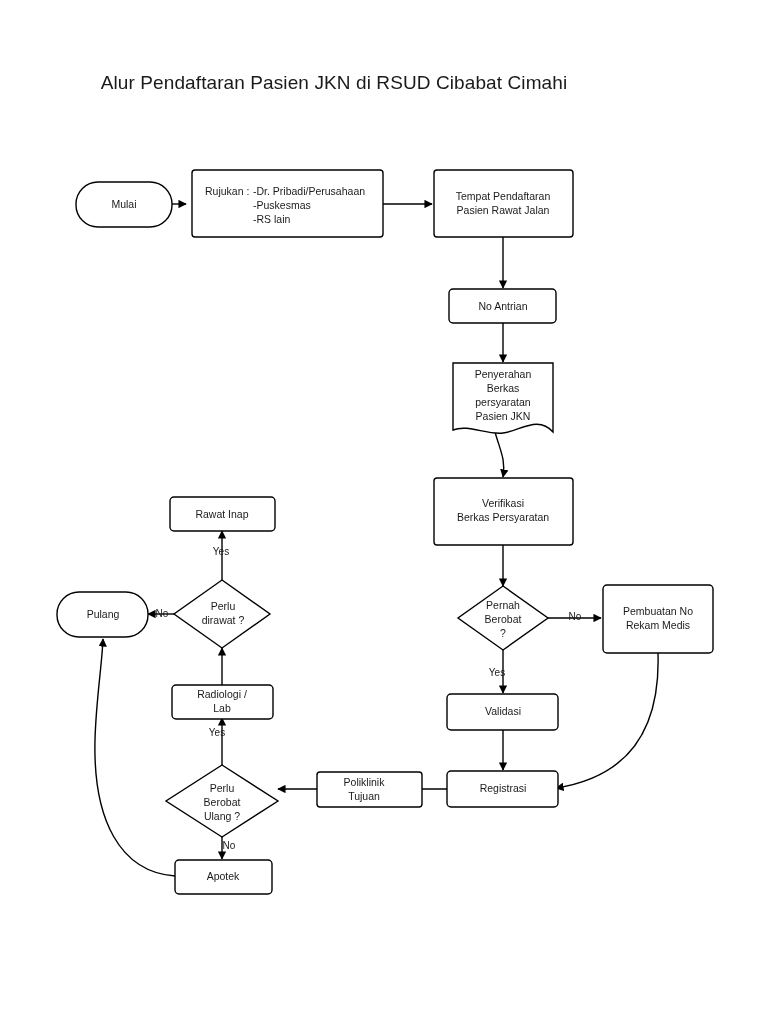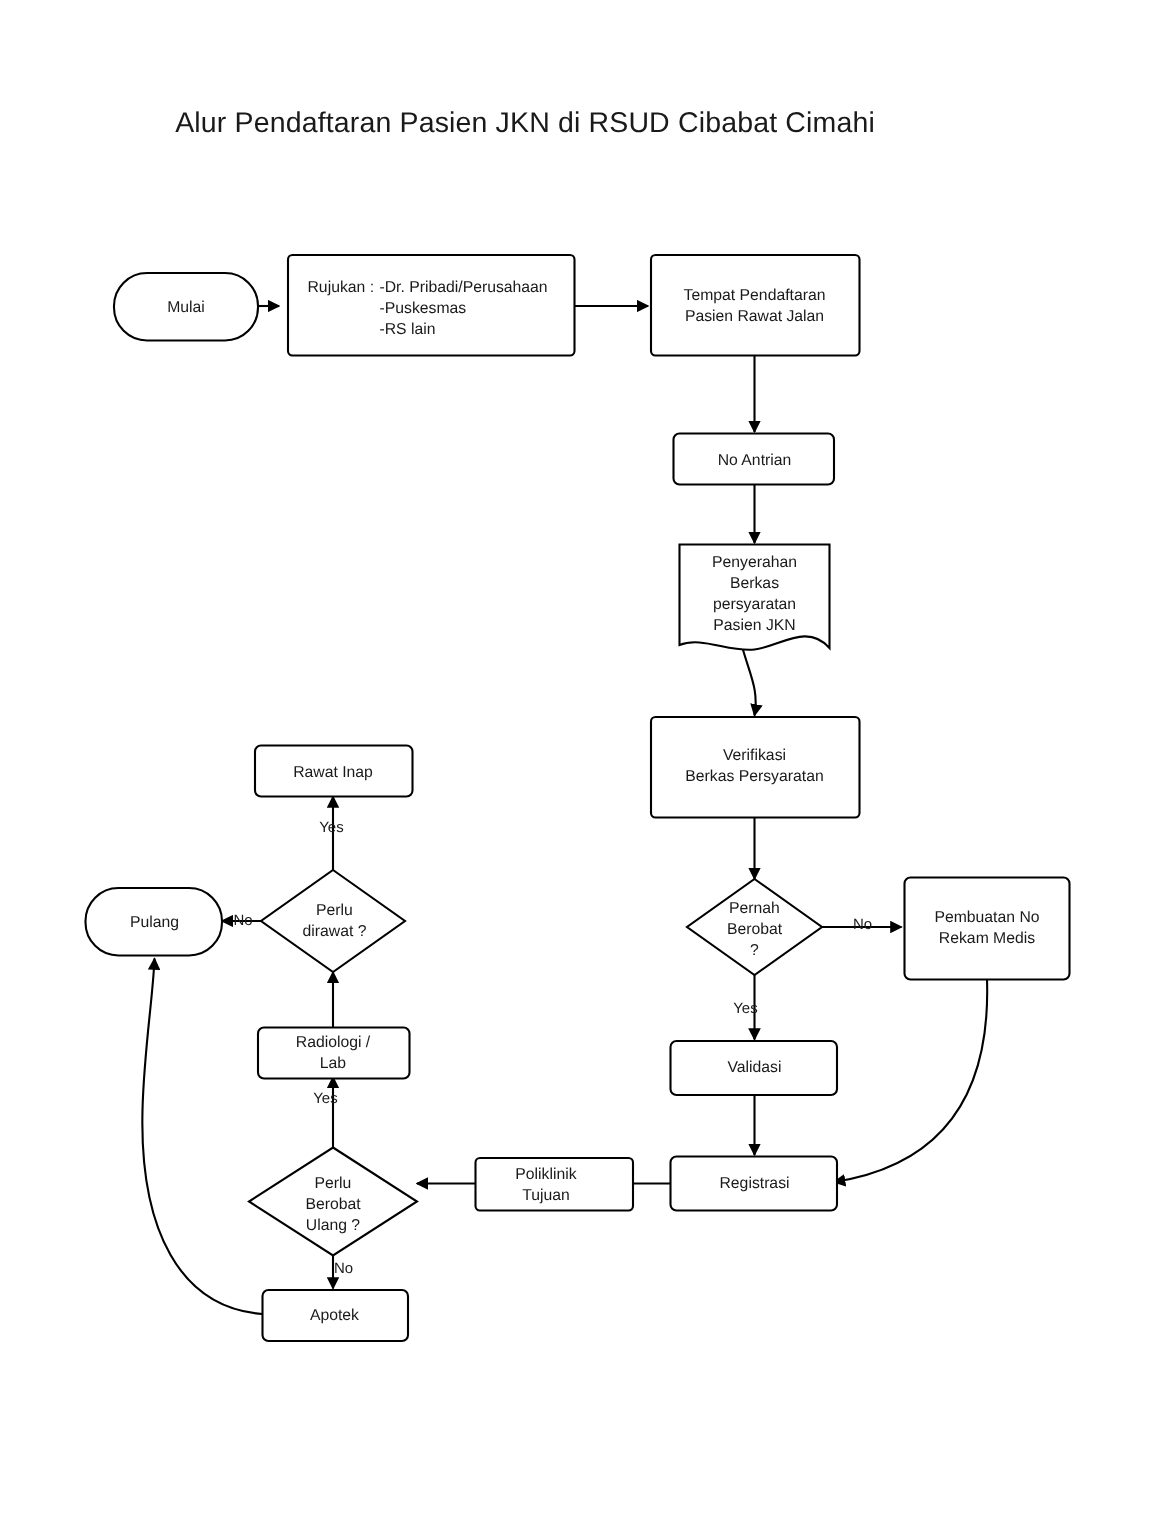--- a/index.html
+++ b/index.html
@@ -15,21 +15,21 @@
     overflow: hidden;
   }
   #page {
     position: relative;
     width: 768px;
     height: 1024px;
     background: #ffffff;
   }
   #chart-title {
     position: absolute;
-    left: 16px;
+    left: 0;
     top: 72px;
     width: 668px;
     text-align: center;
     font-size: 19px;
     font-family: "Liberation Sans", sans-serif;
     color: #1a1a1a;
     letter-spacing: 0.1px;
     white-space: nowrap;
   }
   svg#flow {

